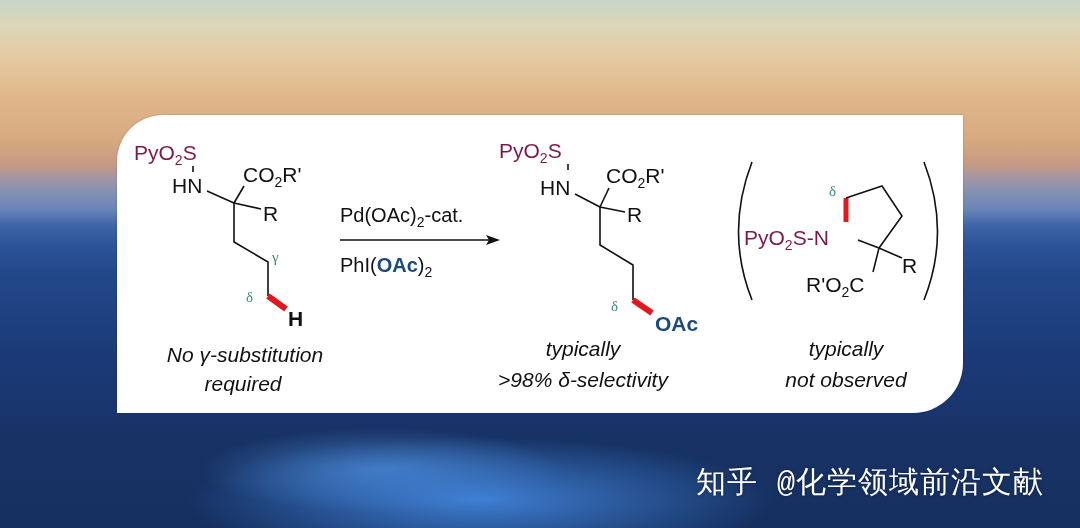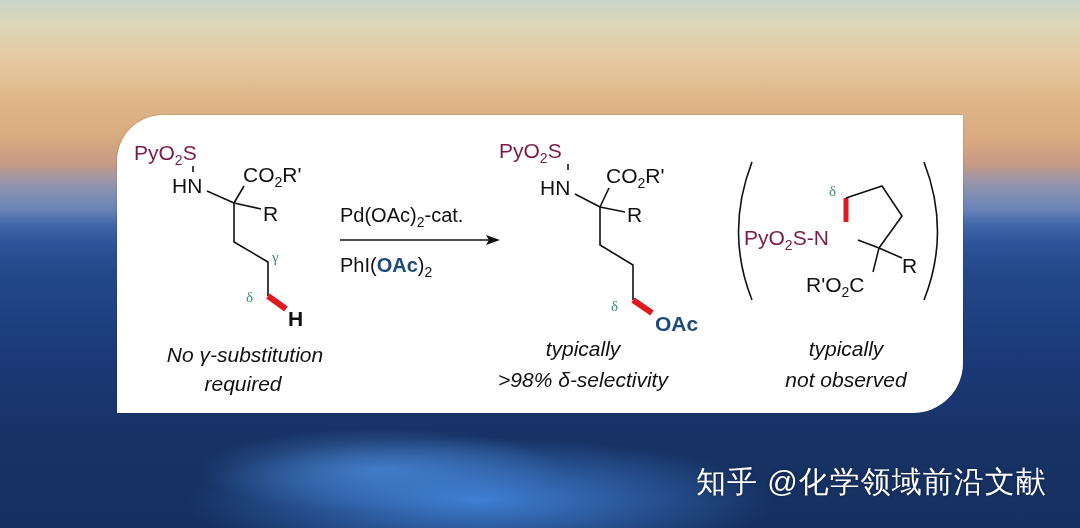--- a/index.html
+++ b/index.html
@@ -17,21 +17,21 @@
   .panel { position:absolute; left:117px; top:115px; width:846px; height:298px;
     background:#ffffff; border-top-left-radius:46px; border-bottom-right-radius:50px;
     box-shadow: 0 0 2px rgba(0,0,0,0.25); }
   svg.scheme { position:absolute; left:0; top:0; width:1080px; height:528px; }
   .t { font-family:"Liberation Sans", sans-serif; fill:#111; }
   .mag { fill:#7b1a4a; }
   .teal { fill:#3d8a84; font-family:"Liberation Serif", serif; }
   .blue { fill:#1d4a7c; font-weight:bold; }
   .caption { font-style:italic; }
   .watermark { position:absolute; left:696px; top:462px; color:#ffffff; font-size:30px;
-    font-family:Liberation Sans, sans-serif; letter-spacing:1px; text-shadow:0 0 3px rgba(0,0,0,0.4); }
+    font-family:Liberation Mono, monospace; letter-spacing:1px; text-shadow:0 0 3px rgba(0,0,0,0.4); }
 </style>
 </head>
 <body>
 
 <div class="bg"></div>
 <div class="panel"></div>
 
 <svg class="scheme" viewBox="0 0 1080 528">
 
   <g>

